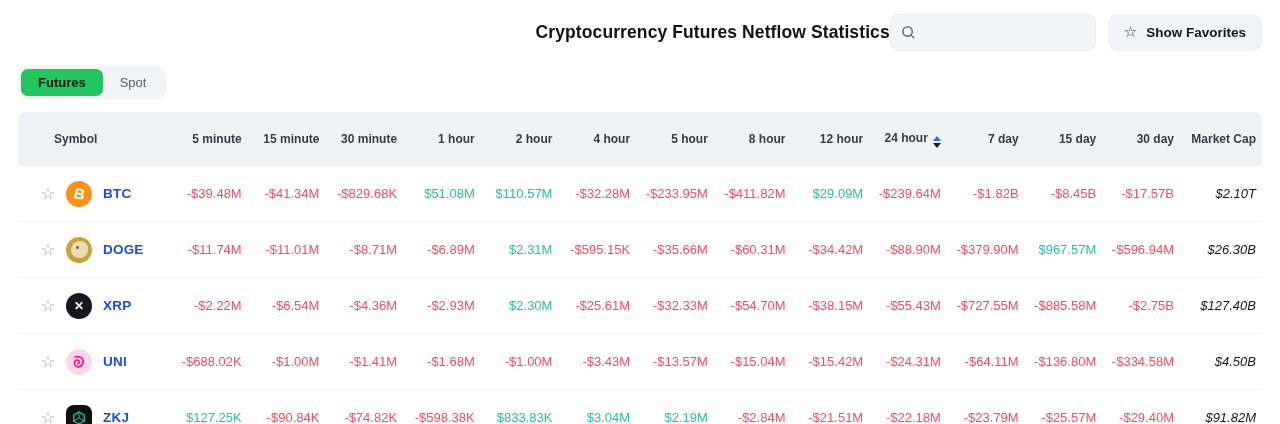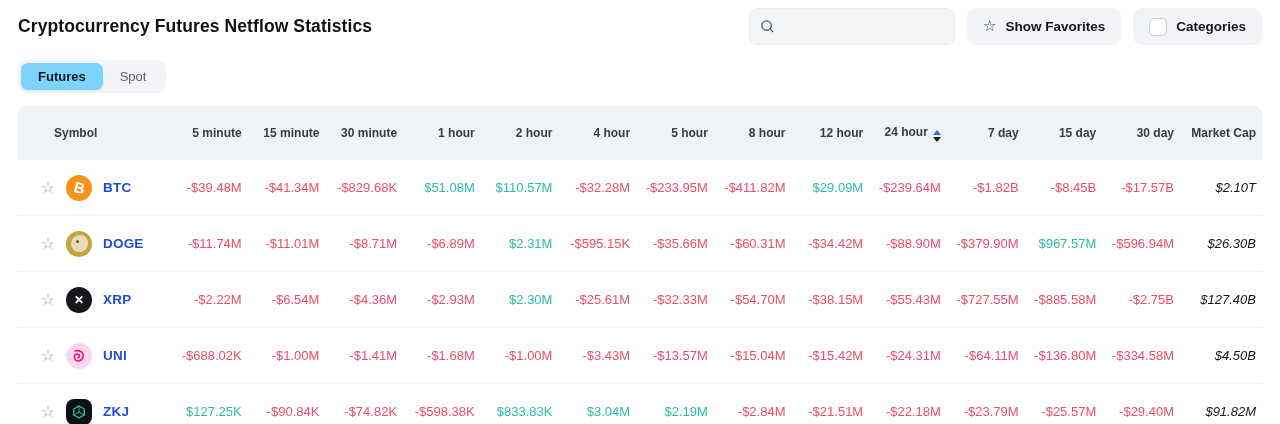--- a/index.html
+++ b/index.html
@@ -1,36 +1,36 @@
 <!DOCTYPE html>
 <html><head>
 <meta charset="utf-8">
 <style>
   * { margin:0; padding:0; box-sizing:border-box; }
   html,body { width:1280px; height:424px; overflow:hidden; background:#fff;
     font-family:"Liberation Sans", sans-serif; color:#17181c; }
   .wrap { padding:0 18px; }
 
   
-  .topbar { display:flex; justify-content:space-between; align-items:center; padding-top:8px; }
+  .topbar { display:flex; justify-content:flex-end; align-items:center; padding-top:14px; }
   .page-title { font-size:17.5px; font-weight:bold; letter-spacing:.1px; color:#111216; }
   .controls { display:flex; align-items:center; gap:12px; }
   .searchbox { width:206px; height:37px; background:#f4f5f7; border:1px solid #ebedf0;
     border-radius:9px; display:flex; align-items:center; padding:0 10px; gap:8px; }
   .searchbox input { border:none; outline:none; background:transparent; width:160px;
     font-size:13px; font-family:"Liberation Sans",sans-serif; color:#333; }
   .btn { height:37px; background:#f1f3f6; border-radius:9px; display:flex; align-items:center;
     gap:9px; padding:0 16px; font-size:13.5px; font-weight:bold; color:#15161a; cursor:pointer; }
   .star-glyph { font-size:15px; font-weight:normal; color:#3a3f47; position:relative; top:-1px; }
   .checkbox { width:18px; height:18px; background:#fff; border:1.5px solid #c7cdd6; border-radius:5px; }
 
   
   .tabs { display:inline-flex; background:#f2f4f7; border-radius:9px; padding:3px; margin-top:15px; }
   .tab { padding:6px 17px; font-size:13px; border-radius:7px; color:#5b6370; cursor:pointer; }
-  .tab.active { background:#7dd3fc; color:#17181c; font-weight:bold; box-shadow:0 1px 2px rgba(0,0,0,.07); }
+  .tab.active { background:#22c55e; color:#17181c; font-weight:bold; box-shadow:0 1px 2px rgba(0,0,0,.07); }
 
   
   table { width:1244px; border-collapse:collapse; table-layout:fixed; margin-top:13px; }
   thead th { background:#f0f3f6; height:54px; font-size:12px; font-weight:bold; color:#353c46;
     text-align:right; padding-right:4px; white-space:nowrap; cursor:pointer; }
   thead th:first-child { text-align:left; padding-left:36px; border-radius:8px 0 0 0; width:150px; }
   thead th:last-child { border-radius:0 8px 0 0; width:84px; padding-right:6px; }
   tbody td { height:55px; font-size:13px; text-align:right; padding-right:4px; white-space:nowrap;
     border-bottom:1px solid #f1f2f4; }
   tbody td:last-child { padding-right:6px;font-style:italic; }
@@ -73,24 +73,20 @@
         <svg width="15" height="15" viewBox="0 0 16 16">
           <circle cx="7" cy="7" r="5" fill="none" stroke="#555b63" stroke-width="1.5"></circle>
           <line x1="10.8" y1="10.8" x2="14" y2="14" stroke="#555b63" stroke-width="1.5"></line>
         </svg>
         <input placeholder="" style="">
       </div>
       <div class="btn">
         <span class="star-glyph">☆</span>
         <span>Show Favorites</span>
       </div>
-      <div class="btn">
-        <span class="checkbox"></span>
-        <span>Categories</span>
-      </div>
     </div>
   </div>
 
   <div class="tabs">
       <div class="tab active">Futures</div>
       <div class="tab">Spot</div>
     </div>
 
   <table>
     <thead>

